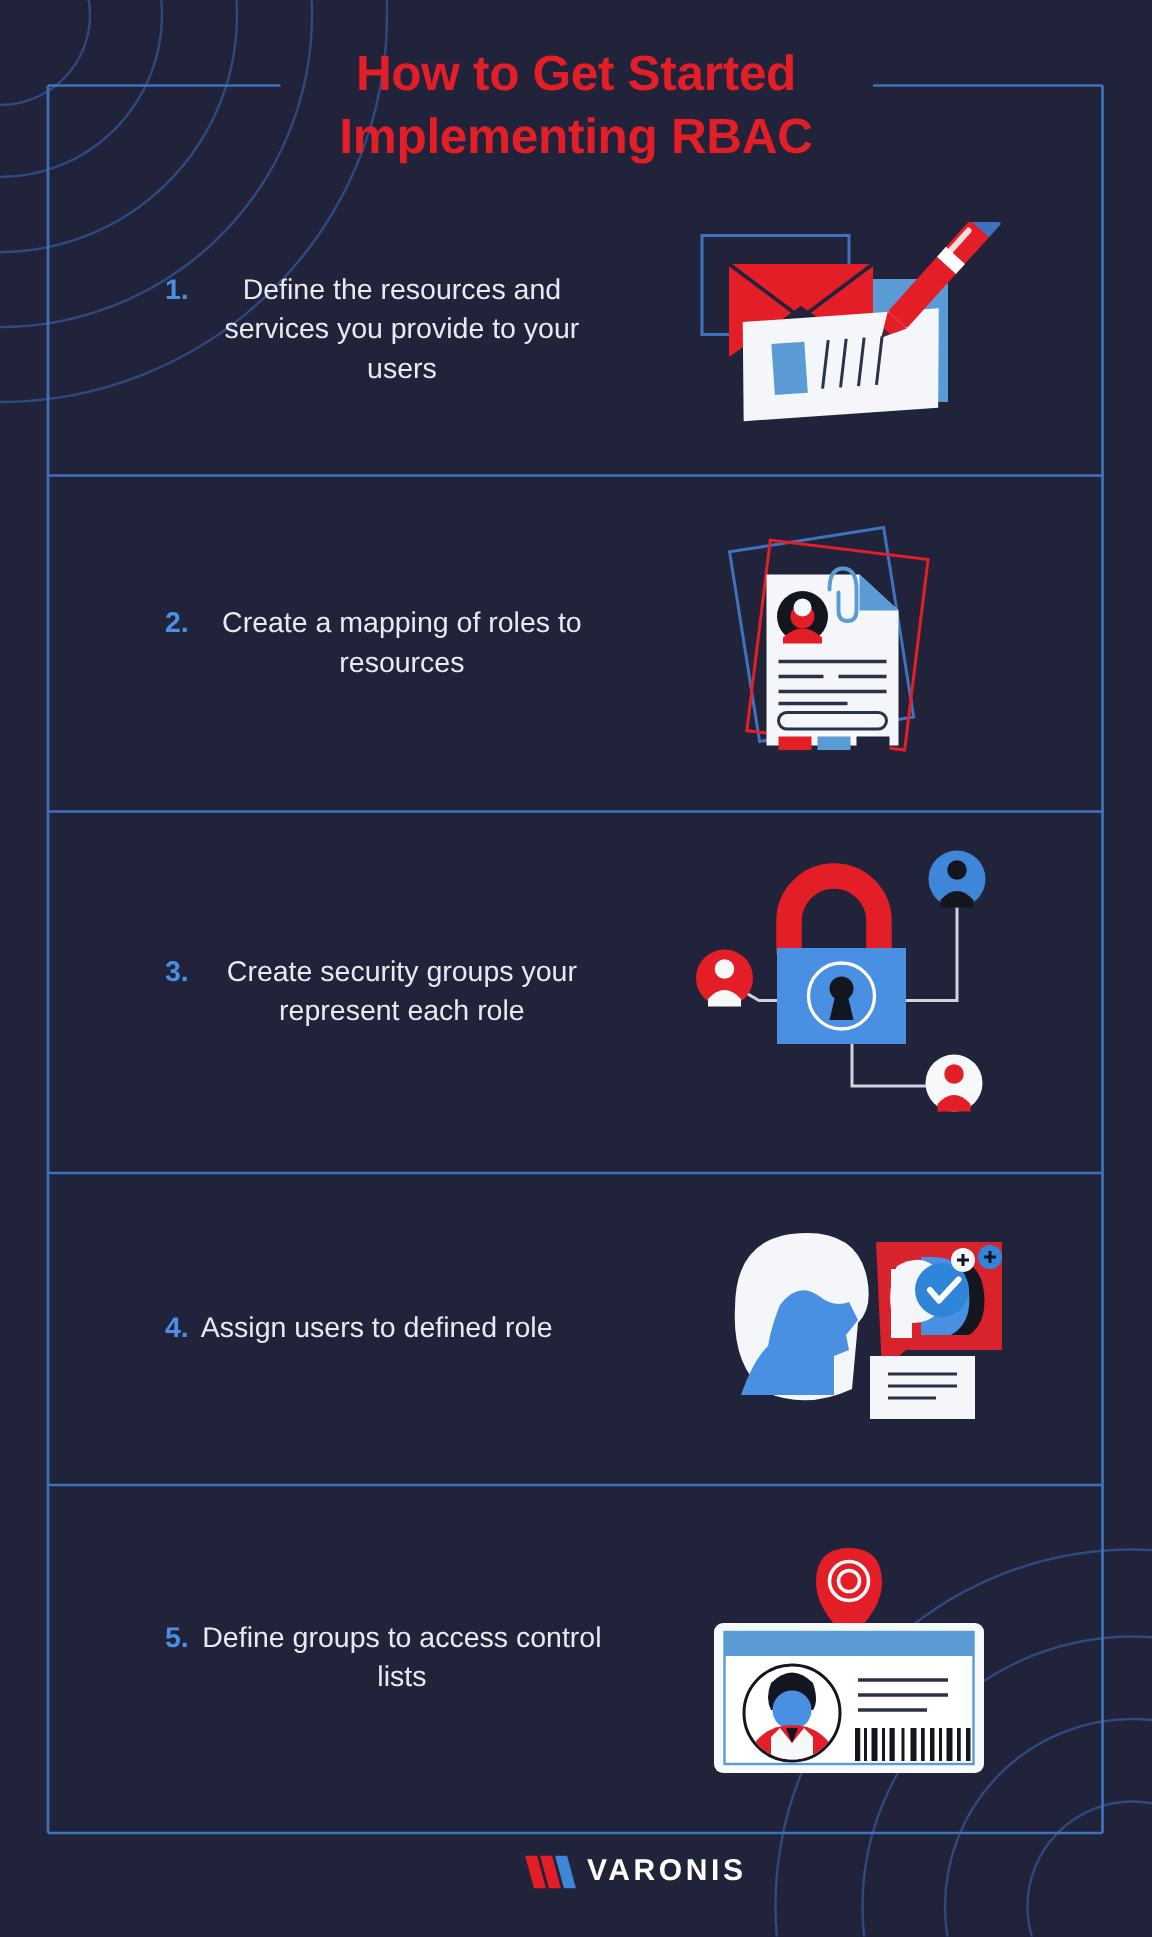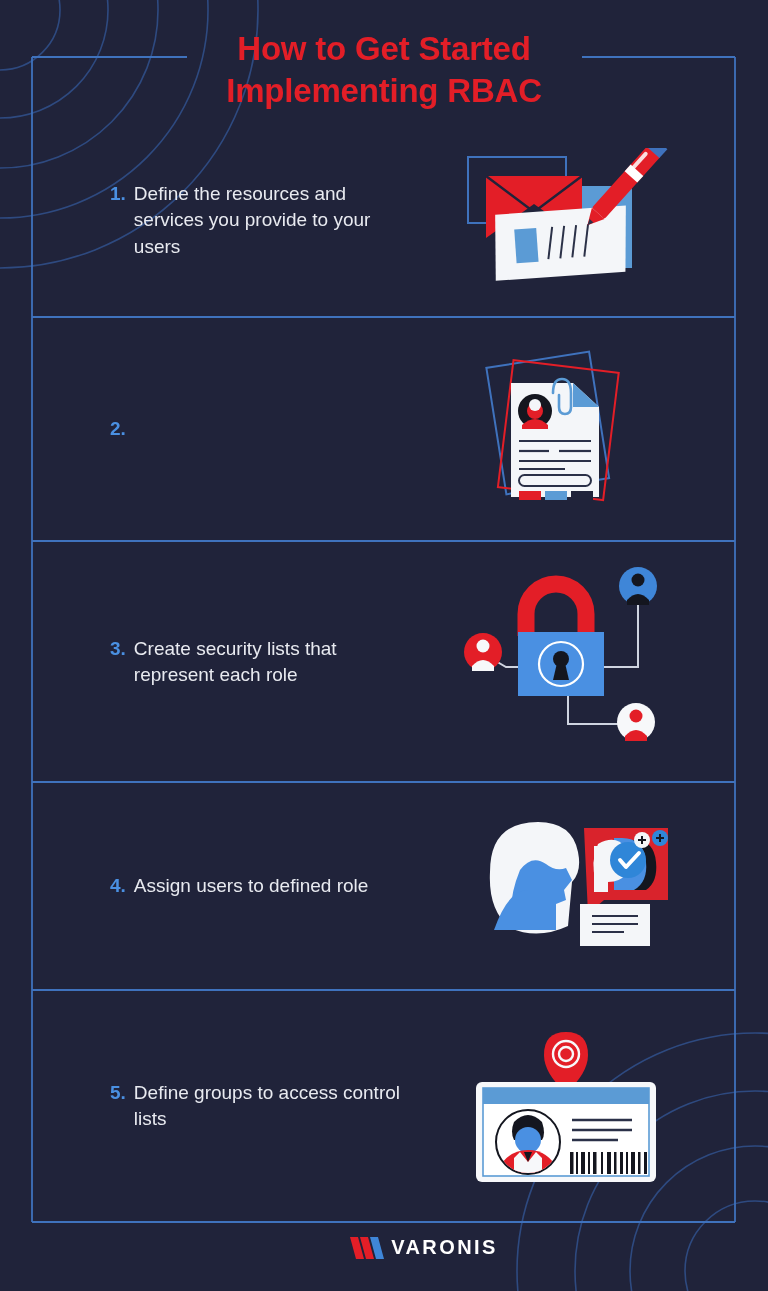--- a/index.html
+++ b/index.html
@@ -81,20 +81,21 @@
     font-size: 19px;
     font-weight: bold;
     line-height: 1.38;
     flex: 0 0 auto;
   }
   .row-label {
     color: #e8eaf0;
     font-size: 19px;
     line-height: 1.38;
     font-weight: 400;
+    text-align: center;
   }
   .row-art {
     flex: 1;
     display: flex;
     justify-content: center;
     align-items: center;
   }
 
   .r1 { height: 193px; }
   .r2 { height: 225px; }
@@ -208,20 +209,21 @@
             <path d="M146 82 L148.5 88 L151 82 Z" fill="#2b3148"></path>
             <rect x="142" y="-6" width="4" height="22" rx="2" fill="#ffffff" opacity="0.85"></rect>
           </g>
         </svg>
       </div>
     </div>
 
     <div class="row r2">
       <div class="row-text">
         <span class="row-num">2.</span>
+        <span class="row-label">Create a mapping of roles to resources</span>
       </div>
       <div class="row-art">
         <svg width="175" height="170" viewBox="0 0 175 170">
 
           <g transform="rotate(-9 80 85)">
             <rect x="16" y="12" width="104" height="128" fill="none" stroke="#3f72bd" stroke-width="2"></rect>
           </g>
 
           <g transform="rotate(7 85 88)">
             <rect x="24" y="22" width="106" height="128" fill="none" stroke="#e31e27" stroke-width="2"></rect>
@@ -250,21 +252,21 @@
           <rect x="38" y="146" width="22" height="9" fill="#e31e27"></rect>
           <rect x="64" y="146" width="22" height="9" fill="#5b9bd5"></rect>
           <rect x="90" y="146" width="22" height="9" fill="#20233a"></rect>
         </svg>
       </div>
     </div>
 
     <div class="row r3">
       <div class="row-text">
         <span class="row-num">3.</span>
-        <span class="row-label">Create security lists that represent each role</span>
+        <span class="row-label">Create security groups your represent each role</span>
       </div>
       <div class="row-art">
         <svg width="222" height="196" viewBox="0 0 222 196">
 
           <g stroke="#cfd4e0" stroke-width="2" fill="none">
             <path d="M36 96 L48 103 L100 103"></path>
             <path d="M180 38 L180 103 L134 103"></path>
             <path d="M110 130 L110 160 L160 160"></path>
           </g>
 

